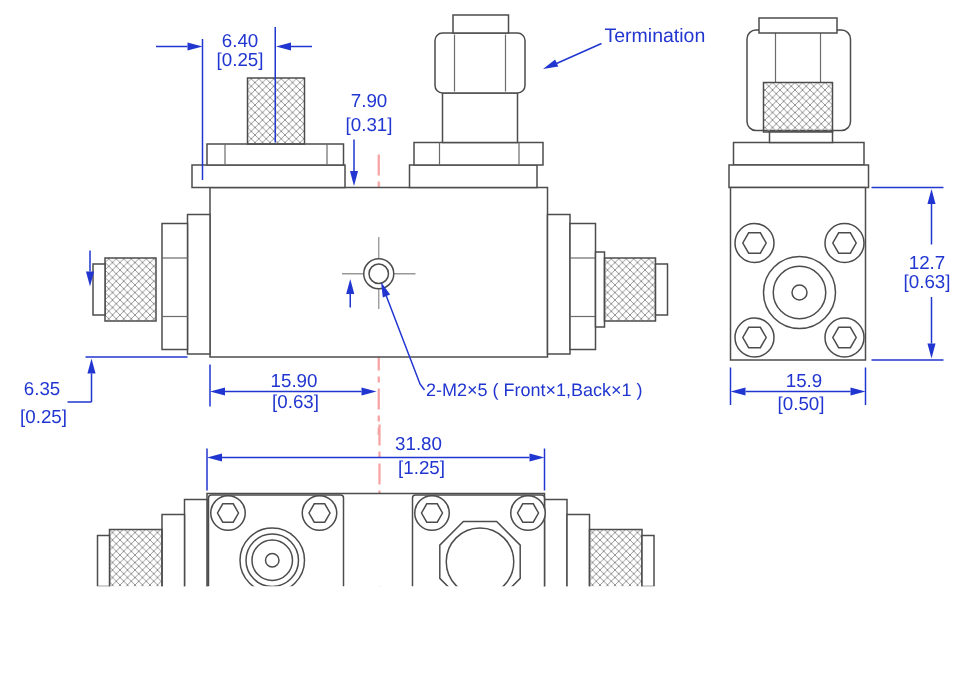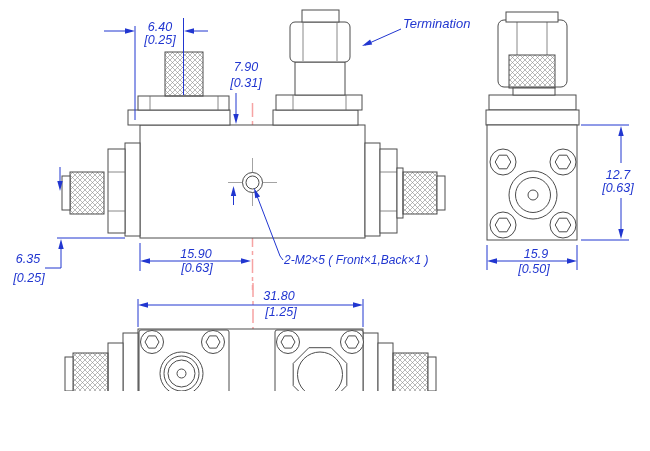--- a/index.html
+++ b/index.html
@@ -1,16 +1,16 @@
 <!DOCTYPE html>
 <html><head>
 <meta charset="utf-8">
 <style>
   html,body{margin:0;padding:0;background:#ffffff;}
-  .stage{position:relative;width:650px;height:391px;background:#ffffff;overflow:hidden;font-style:italic;}
+  .stage{position:relative;width:650px;height:391px;background:#ffffff;overflow:hidden;}
   svg{display:block;}
   svg text{font-family:"Liberation Sans", sans-serif;}
   .dimtxt{fill:#2136d0;font-size:12.5px;}
   .mid{text-anchor:middle;}
   .ln{fill:#ffffff;stroke:#4c4c4c;stroke-width:1;}
   .lnn{fill:none;stroke:#4c4c4c;stroke-width:1;}
   .thr{fill:url(#hatch);stroke:#4c4c4c;stroke-width:1;}
   .dim{stroke:#2136d0;stroke-width:1;fill:none;}
   .dimf{fill:#2136d0;stroke:none;}
   .cross{stroke:#999999;stroke-width:0.9;fill:none;}

